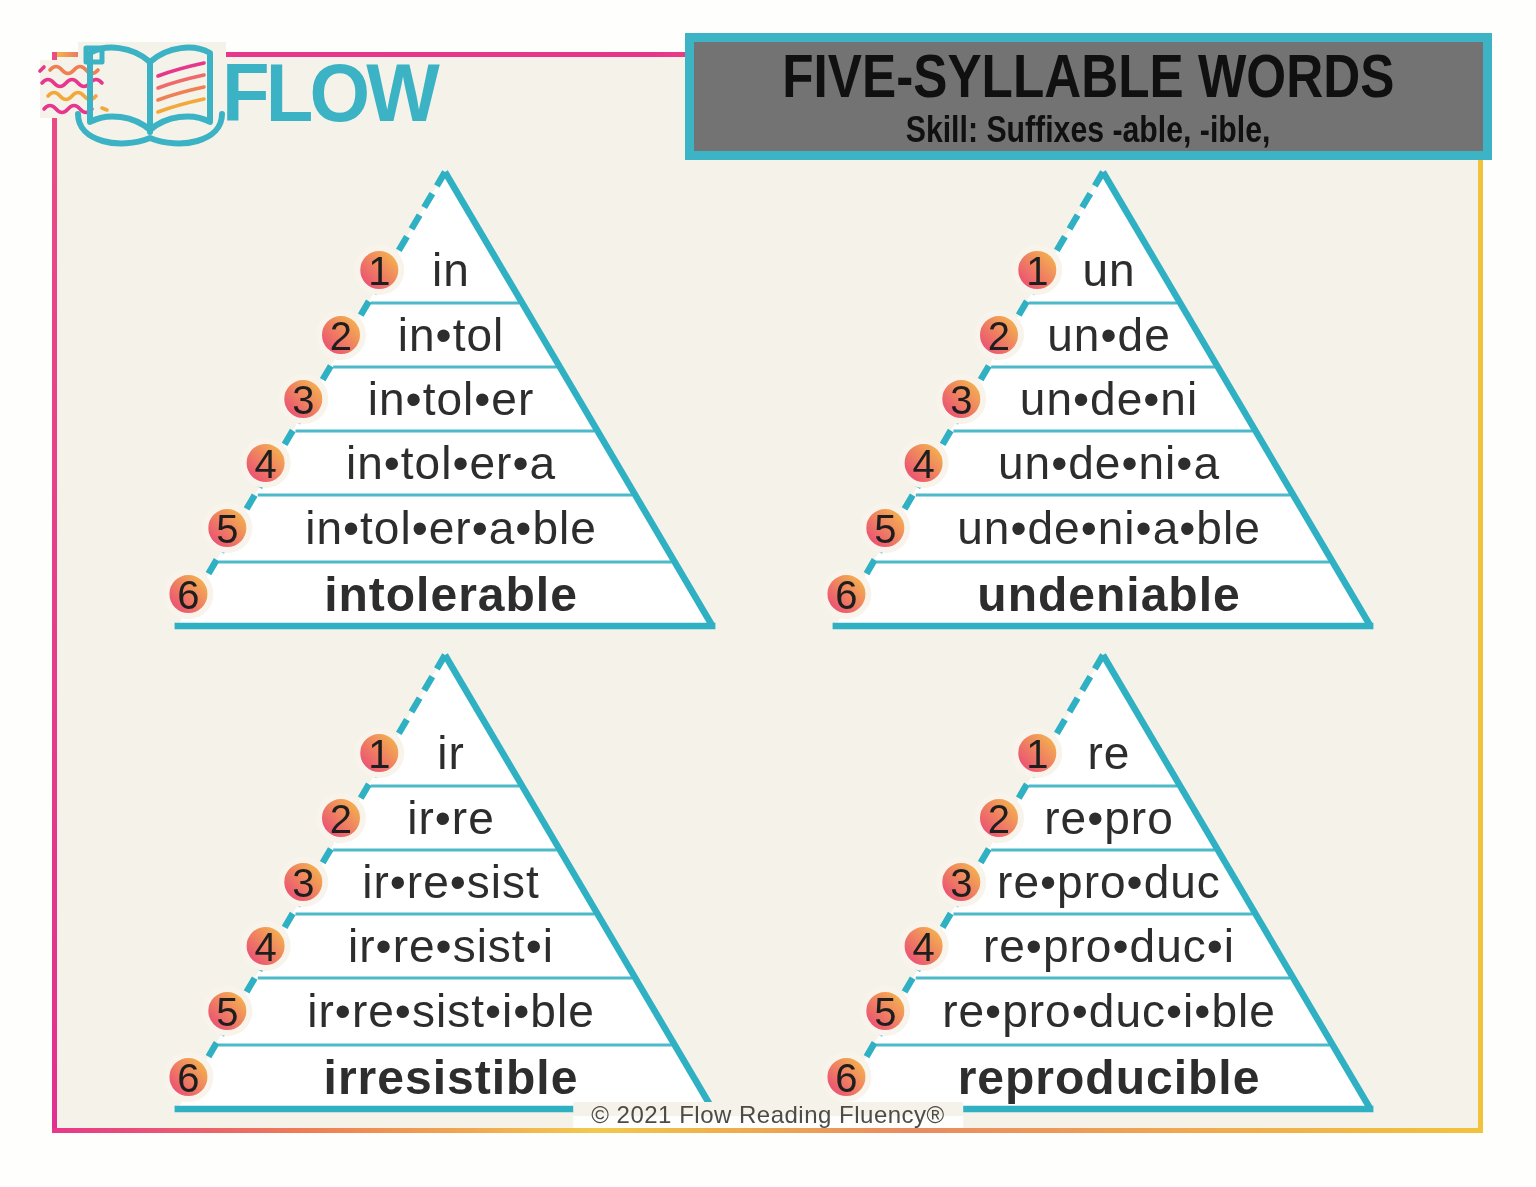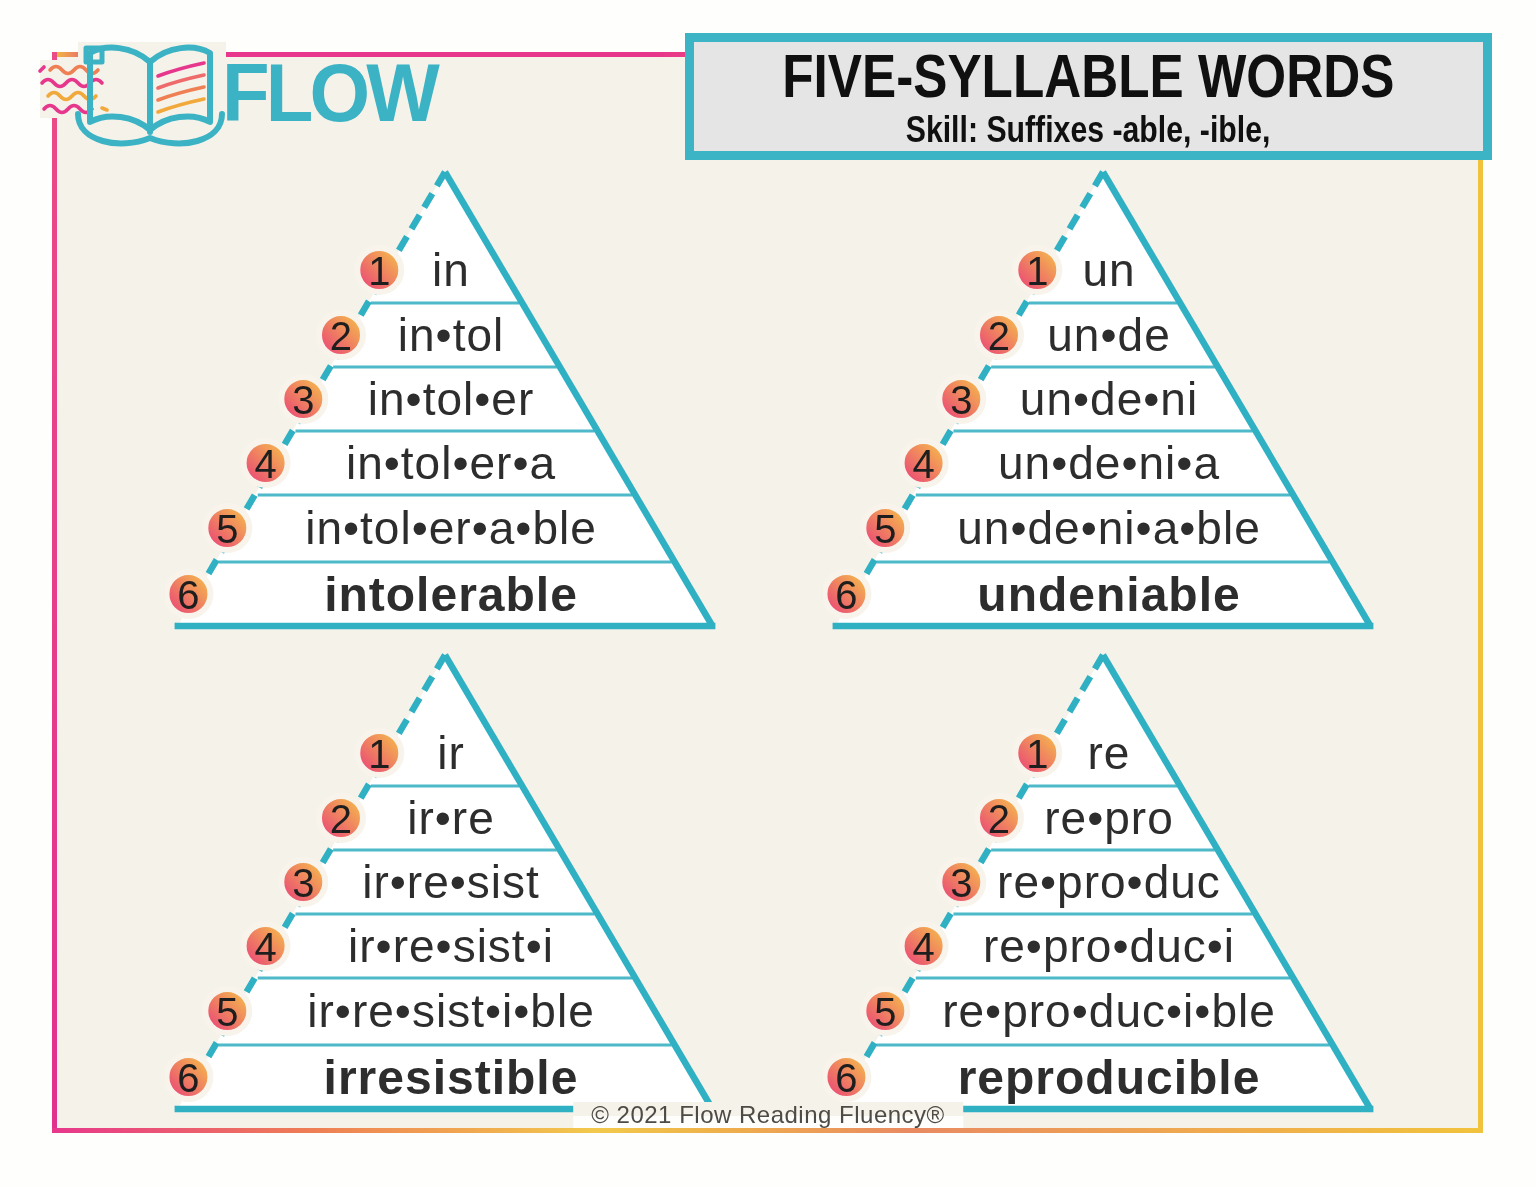--- a/index.html
+++ b/index.html
@@ -32,21 +32,21 @@
   
   .logo-book{position:absolute;left:36px;top:38px;z-index:3;}
   .logo-flow{
     position:absolute;left:222px;top:52px;z-index:3;
     font-size:82px;font-weight:bold;color:#3BB3C4;letter-spacing:-4px;
     transform:scaleX(.95);transform-origin:left top;line-height:1;
   }
   
   .title-box{
     position:absolute;left:685px;top:33px;width:807px;height:127px;z-index:3;
-    background:#e5e5e5;border:9px solid #3CB4C5;box-sizing:border-box;
+    background:#737373;border:9px solid #3CB4C5;box-sizing:border-box;
     display:flex;flex-direction:column;align-items:center;justify-content:center;
   }
   .title-main{
     font-size:61px;font-weight:bold;color:#101010;line-height:1.05;white-space:nowrap;
     transform:scaleX(.84);letter-spacing:0px;
   }
   .title-sub{
     font-size:36px;font-weight:bold;color:#101010;line-height:1.1;white-space:nowrap;
     transform:scaleX(.84);margin-top:2px;
   }

